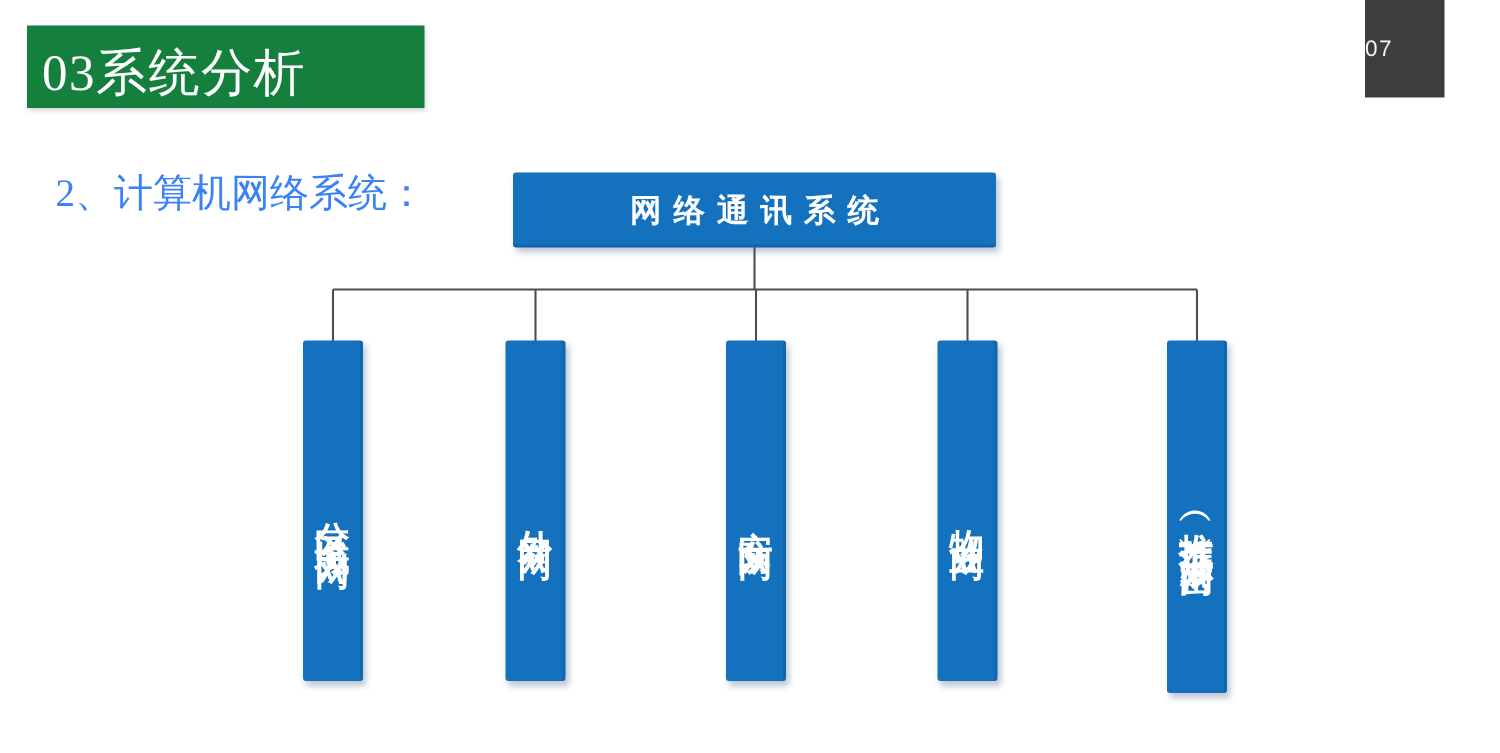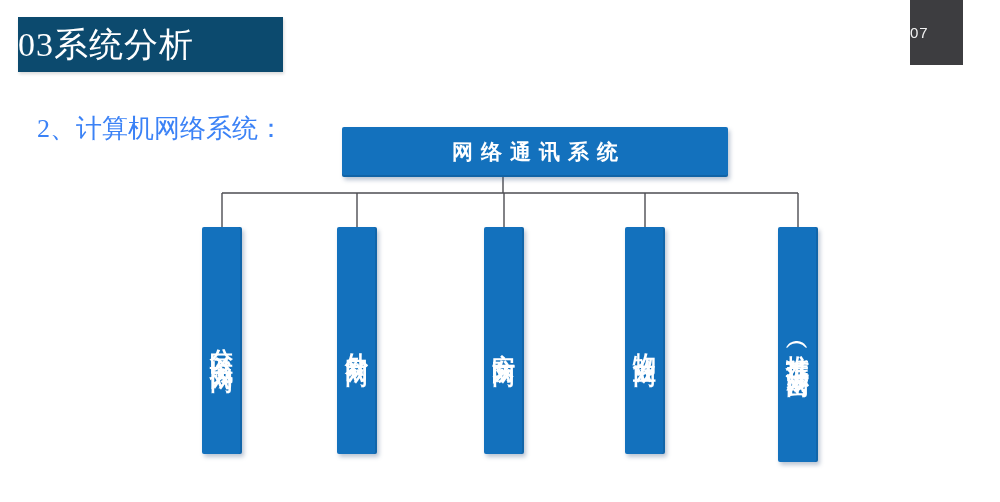--- a/index.html
+++ b/index.html
@@ -6,23 +6,23 @@
   .slide {
     position:relative; width:1000px; height:502px;
     background:#ffffff; overflow:hidden;
     font-family:"Liberation Sans","DejaVu Sans",sans-serif;
   }
 
   
   .header-banner {
     position:absolute; left:18px; top:17px;
     width:265px; height:55px;
-    background:#0c4a6e;
-    display:flex; align-items:center;
-    box-sizing:border-box;
+    background:#15803d;
+    display:flex; align-items:flex-end;
+    padding-left:10px; box-sizing:border-box;
     box-shadow:1px 2px 3px rgba(0,0,0,0.15);
   }
   .header-banner span {
     color:#ffffff;
     font-family:"Liberation Serif","DejaVu Serif",serif;
     font-size:34px; letter-spacing:1px; white-space:nowrap;
   }
 
   
   .page-badge {
@@ -43,22 +43,22 @@
   }
 
   
   .connectors {
     position:absolute; left:0; top:0; width:1000px; height:502px;
     pointer-events:none;
   }
 
   
   .root-node {
-    position:absolute; left:342px; top:127px;
-    width:386px; height:50px;
+    position:absolute; left:342px; top:115px;
+    width:322px; height:50px;
     background:#1371bd;
     display:flex; align-items:center; justify-content:center;
     box-shadow:2px 3px 4px rgba(60,90,130,0.35), inset 0 -2px 0 rgba(0,0,0,0.12);
     border-radius:2px;
   }
   .root-node span {
     color:#ffffff; font-weight:bold; font-size:21px;
     letter-spacing:8px; padding-left:8px; white-space:nowrap;
   }
 

